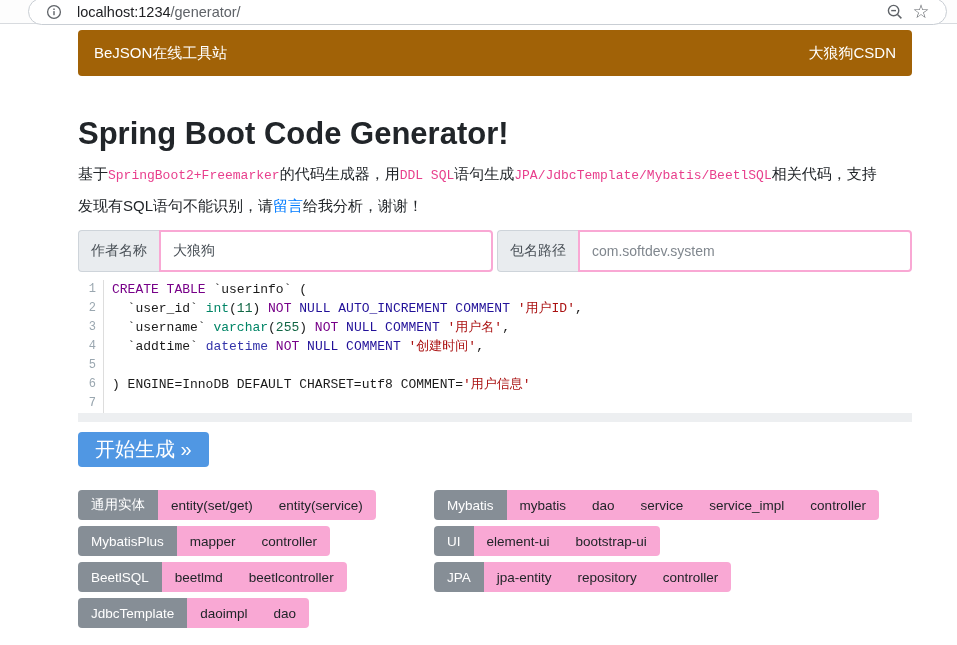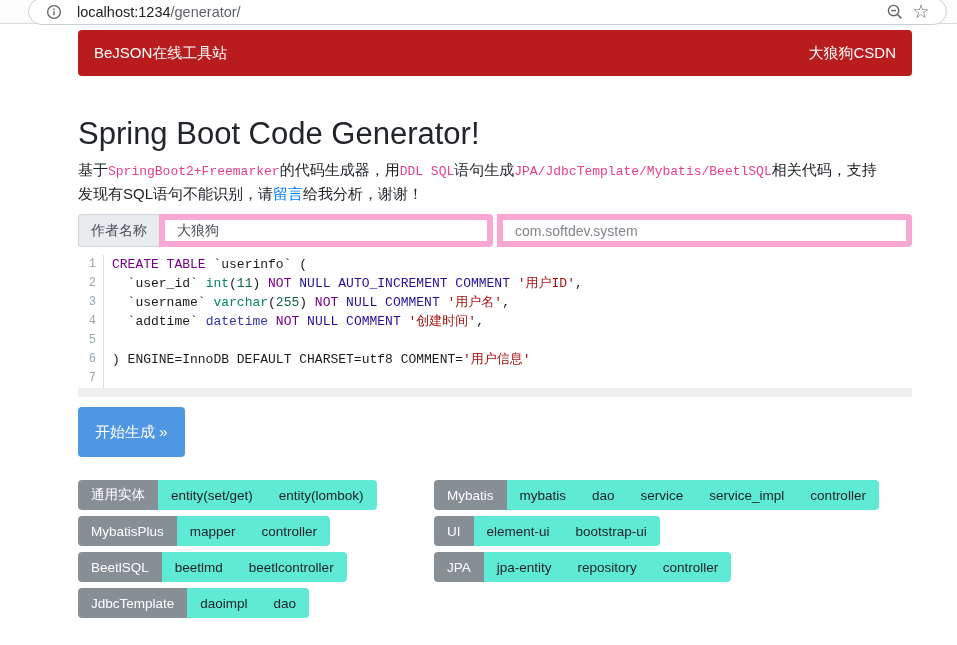--- a/index.html
+++ b/index.html
@@ -15,75 +15,75 @@
   .omnibox .url { margin-left:10px; font-size:14.5px; flex:1; white-space:nowrap; }
   .url .host { color:#202124; }
   .url .path { color:#5f6368; }
   .chrome-icn { display:flex; align-items:center; justify-content:center;
                 width:26px; height:26px; cursor:pointer; }
   .star { font-size:19px; color:#5f6368; line-height:1; }
 
   
   .page { width:834px; margin-left:78px; }
 
-  .navbar { margin-top:6px; height:46px; background:#b91c1c; border-radius:4px;
+  .navbar { margin-top:6px; height:46px; background:#a16207; border-radius:4px;
             display:flex; align-items:center; justify-content:space-between;
             padding:0 16px; }
   .navbar a { color:#fff; font-size:15px; text-decoration:none; }
 
-  h1.title { margin-top:38px; font-size:31px; line-height:40px; font-weight:400;
+  h1.title { margin-top:38px; font-size:31px; line-height:40px; font-weight:700;
              color:#212529; }
 
-  .desc { margin-top:5px; font-size:15px; line-height:22px; color:#212529; }
+  .desc { margin-top:5px; font-size:15px; line-height:30px; color:#212529; }
   .desc-line { white-space:nowrap; }
   .seg-t  { color:#212529; }
   .seg-c  { color:#e83e8c; font-family:"Liberation Mono", monospace; font-size:13px; }
   .seg-hl { color:#e83e8c; }
   .seg-a  { color:#007bff; text-decoration:none; }
 
   .form-row { margin-top:9px; display:flex; gap:4px; }
-  .input-group { flex:1; display:flex; height:33px; }
+  .input-group { flex:1; display:flex; height:42px; }
   .ig-label { background:#e9ecef; border:1px solid #ced4da; border-right:0;
               border-radius:4px 0 0 4px; color:#495057; font-size:14px;
               display:flex; align-items:center; padding:0 12px; white-space:nowrap; }
-  .input-group input { flex:1; border:6px solid #f9a8d4; border-radius:0 4px 4px 0;
+  .input-group input { flex:1; border:2px solid #f9a8d4; border-radius:0 4px 4px 0;
               font-size:14px; color:#495057; padding:0 12px; outline:none;
               font-family:"Liberation Sans", sans-serif; min-width:0; }
   .input-group input.pkg { color:#80878e; }
 
   
   .editor { margin-top:8px; background:#fff;
             font-family:"Liberation Mono", monospace; font-size:13px; }
   .cm-line { display:flex; height:19px; line-height:19px; white-space:pre; }
   .cm-gutter { width:26px; flex:0 0 26px; text-align:right; padding-right:7px;
                color:#9aa7b0; border-right:1px solid #ddd; font-size:12px; }
   .cm-code { padding-left:8px; }
   .tok-p    { color:#1a1a1a; }
   .tok-kw   { color:#770088; }
   .tok-ty   { color:#008566; }
   .tok-ty2  { color:#3333aa;margin-top:48px; }
   .tok-num  { color:#116644; }
   .tok-atom { color:#221199; }
   .tok-str  { color:#aa1111;text-align:center; }
   .editor-scroll { height:9px; background:#edeff1; }
 
-  .btn-generate { margin-top:10px; height:50px; padding:0 17px; border:none;
-                  background:#5097e3; color:#fff; font-size:15px; border-radius:4px;
+  .btn-generate { margin-top:10px; height:35px; padding:0 17px; border:none;
+                  background:#5097e3; color:#fff; font-size:20px; border-radius:4px;
                   cursor:pointer; font-family:"Liberation Sans", sans-serif; }
 
   
   .groups { margin-top:23px; display:flex; }
   .gcol { display:flex; flex-direction:column; gap:6px; align-items:flex-start; }
   .gcol.left { width:356px; flex:0 0 356px; }
   .btn-group { display:flex; border-radius:4px; overflow:hidden; }
   .btn-group button { border:none; height:30px; padding:0 13px; font-size:13.5px;
                       cursor:pointer; font-family:"Liberation Sans", sans-serif;
                       white-space:nowrap; }
   .btn-label { background:#868e96; color:#fff; }
-  .btn-item  { background:#5eead4; color:#212529; }
+  .btn-item  { background:#f9a8d4; color:#212529; }
 </style>
 </head>
 <body>
 
 <div class="chrome">
   <div class="omnibox">
     <span class="chrome-icn">
       <svg width="16" height="16" viewBox="0 0 16 16">
         <circle cx="8" cy="8" r="6.4" fill="none" stroke="#5f6368" stroke-width="1.3"></circle>
         <rect x="7.3" y="7.1" width="1.4" height="4.1" fill="#5f6368"></rect>
@@ -117,20 +117,21 @@
       <div class="desc-line"><span class="seg-t">基于</span><span class="seg-c">SpringBoot2+Freemarker</span><span class="seg-t">的代码生成器，用</span><span class="seg-c">DDL SQL</span><span class="seg-t">语句生成</span><span class="seg-c">JPA/JdbcTemplate/Mybatis/BeetlSQL</span><span class="seg-t">相关代码，支持</span></div>
       <div class="desc-line"><span class="seg-t">发现有SQL语句不能识别，请</span><a class="seg-a" href="#">留言</a><span class="seg-t">给我分析，谢谢！</span></div>
     </div>
 
   <div class="form-row">
     <div class="input-group">
       <span class="ig-label">作者名称</span>
       <input type="text" value="大狼狗" style="">
     </div>
     <div class="input-group">
+      <span class="ig-label">包名路径</span>
       <input type="text" class="pkg" value="com.softdev.system" style="">
     </div>
   </div>
 
   <div class="editor" id="editor">
       <div class="cm-line"><span class="cm-gutter">1</span><span class="cm-code"><span class="tok-kw">CREATE TABLE</span><span class="tok-p"> `userinfo` (</span></span></div>
       <div class="cm-line"><span class="cm-gutter">2</span><span class="cm-code"><span class="tok-p">  `user_id` </span><span class="tok-ty">int</span><span class="tok-p">(</span><span class="tok-num">11</span><span class="tok-p">) </span><span class="tok-kw">NOT</span><span class="tok-p"> </span><span class="tok-atom">NULL</span><span class="tok-p"> </span><span class="tok-atom">AUTO_INCREMENT</span><span class="tok-p"> </span><span class="tok-atom">COMMENT</span><span class="tok-p"> </span><span class="tok-str">'用户ID'</span><span class="tok-p">,</span></span></div>
       <div class="cm-line"><span class="cm-gutter">3</span><span class="cm-code"><span class="tok-p">  `username` </span><span class="tok-ty">varchar</span><span class="tok-p">(</span><span class="tok-num">255</span><span class="tok-p">) </span><span class="tok-kw">NOT</span><span class="tok-p"> </span><span class="tok-atom">NULL</span><span class="tok-p"> </span><span class="tok-atom">COMMENT</span><span class="tok-p"> </span><span class="tok-str">'用户名'</span><span class="tok-p">,</span></span></div>
       <div class="cm-line"><span class="cm-gutter">4</span><span class="cm-code"><span class="tok-p">  `addtime` </span><span class="tok-ty2">datetime</span><span class="tok-p"> </span><span class="tok-kw">NOT</span><span class="tok-p"> </span><span class="tok-atom">NULL</span><span class="tok-p"> </span><span class="tok-atom">COMMENT</span><span class="tok-p"> </span><span class="tok-str">'创建时间'</span><span class="tok-p">,</span></span></div>
       <div class="cm-line"><span class="cm-gutter">5</span></div>
@@ -139,21 +140,21 @@
     </div>
   <div class="editor-scroll"></div>
 
   <button class="btn-generate">开始生成 »</button>
 
   <div class="groups">
     <div class="gcol left" id="groups-left">
         <div class="btn-group">
           <button class="btn-label">通用实体</button>
           <button class="btn-item">entity(set/get)</button>
-          <button class="btn-item">entity(lombok)</button>
+          <button class="btn-item">entity(service)</button>
         </div>
         <div class="btn-group">
           <button class="btn-label">MybatisPlus</button>
           <button class="btn-item">mapper</button>
           <button class="btn-item">controller</button>
         </div>
         <div class="btn-group">
           <button class="btn-label">BeetlSQL</button>
           <button class="btn-item">beetlmd</button>
           <button class="btn-item">beetlcontroller</button>

